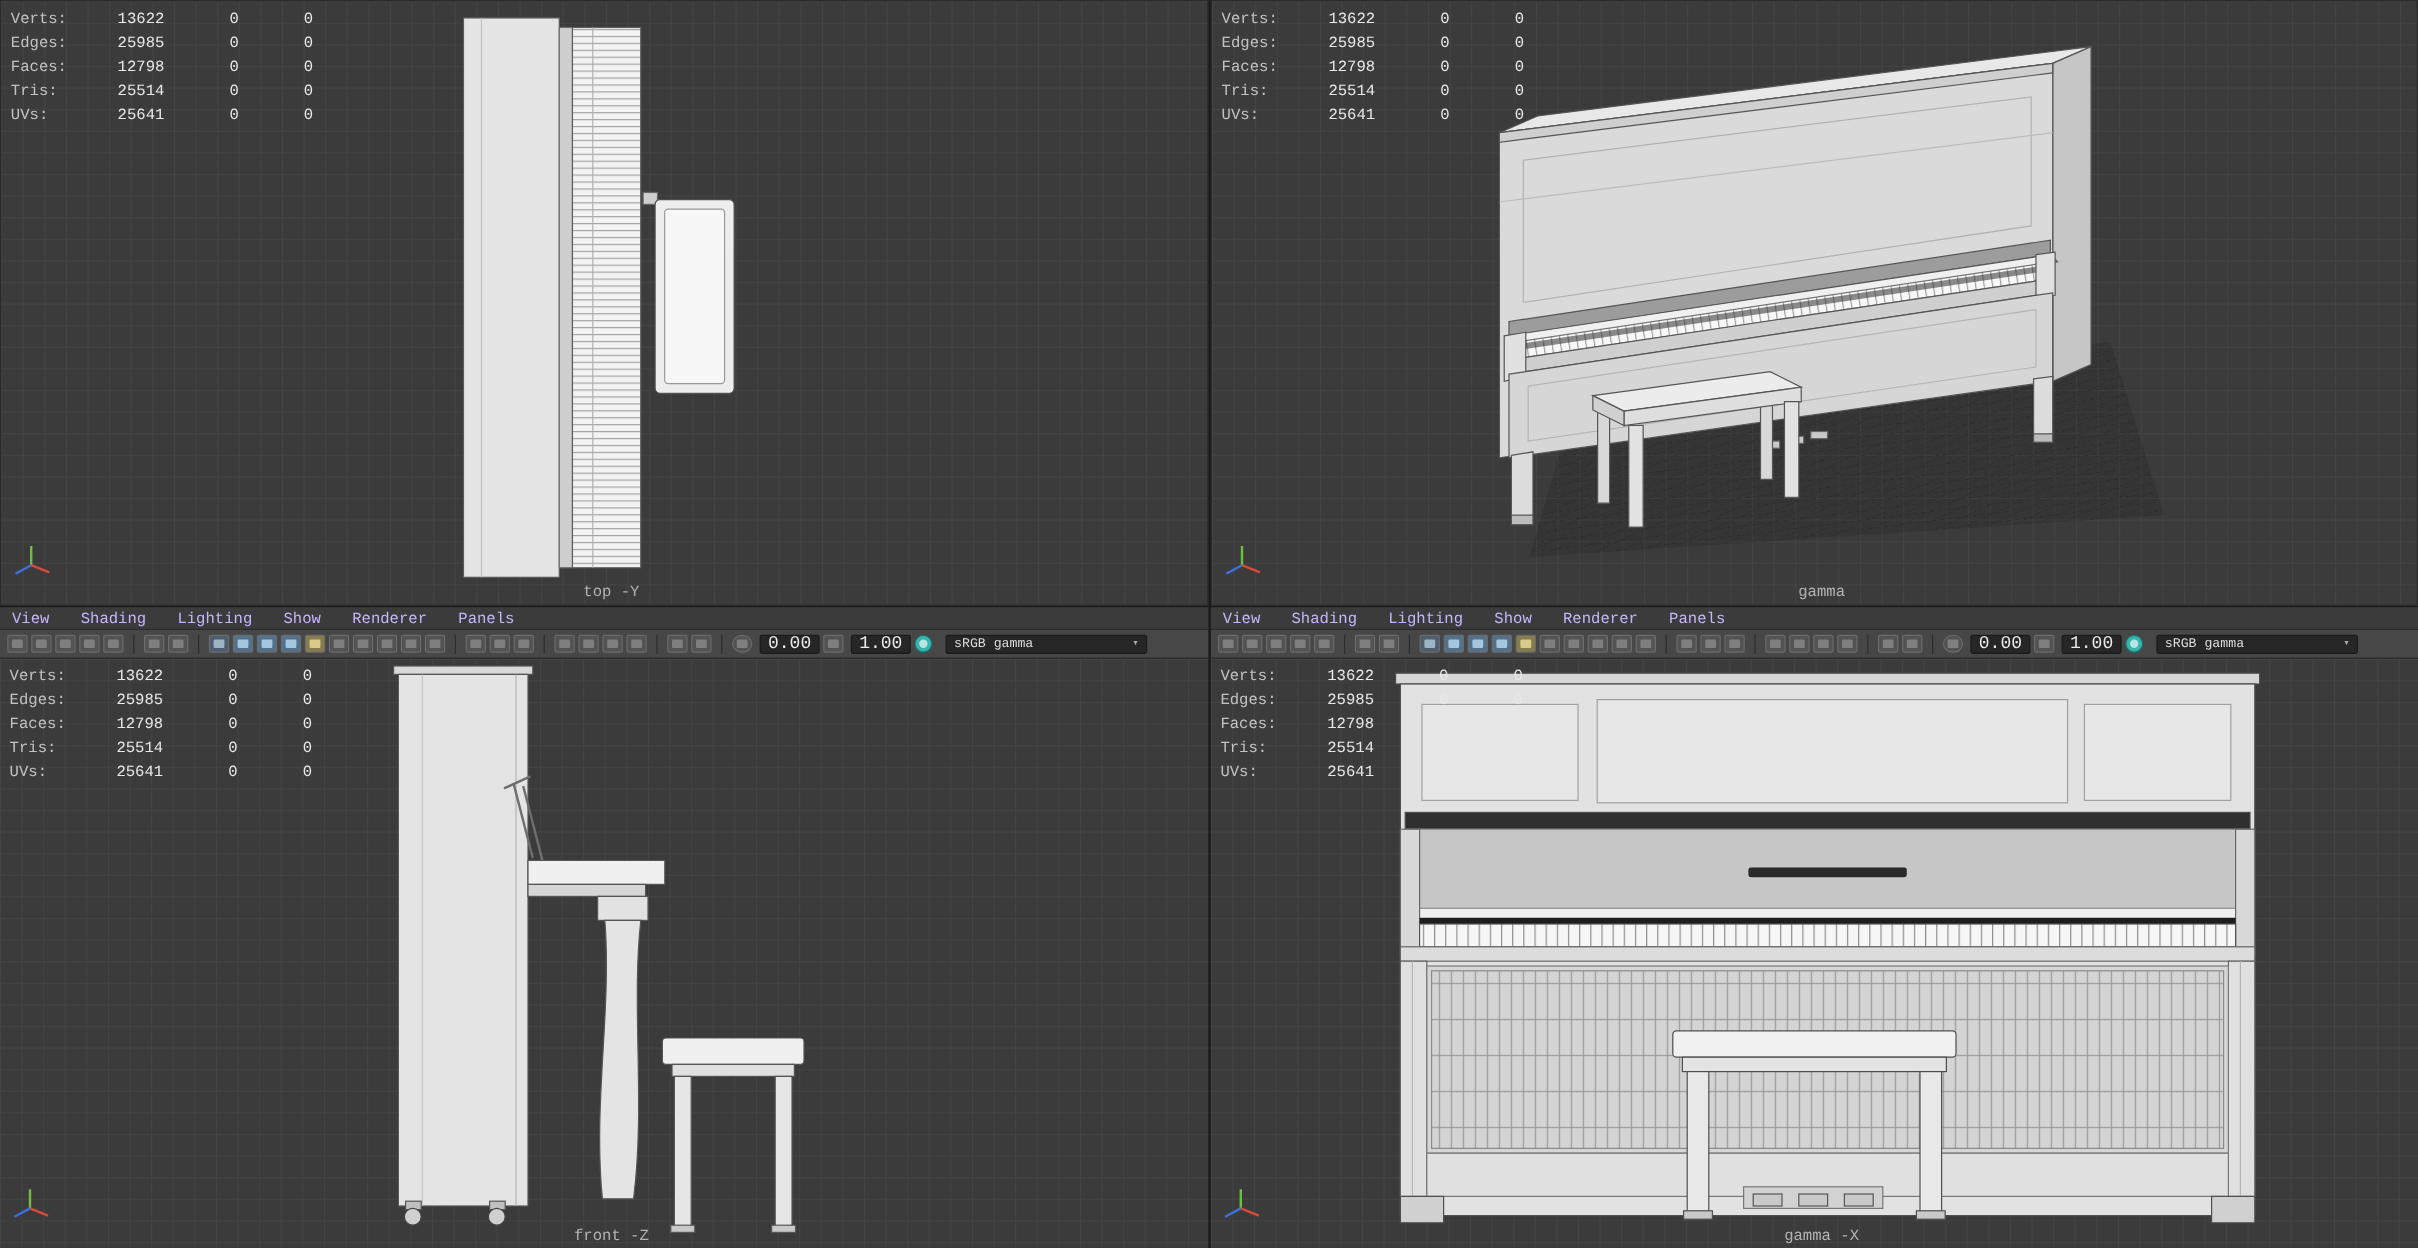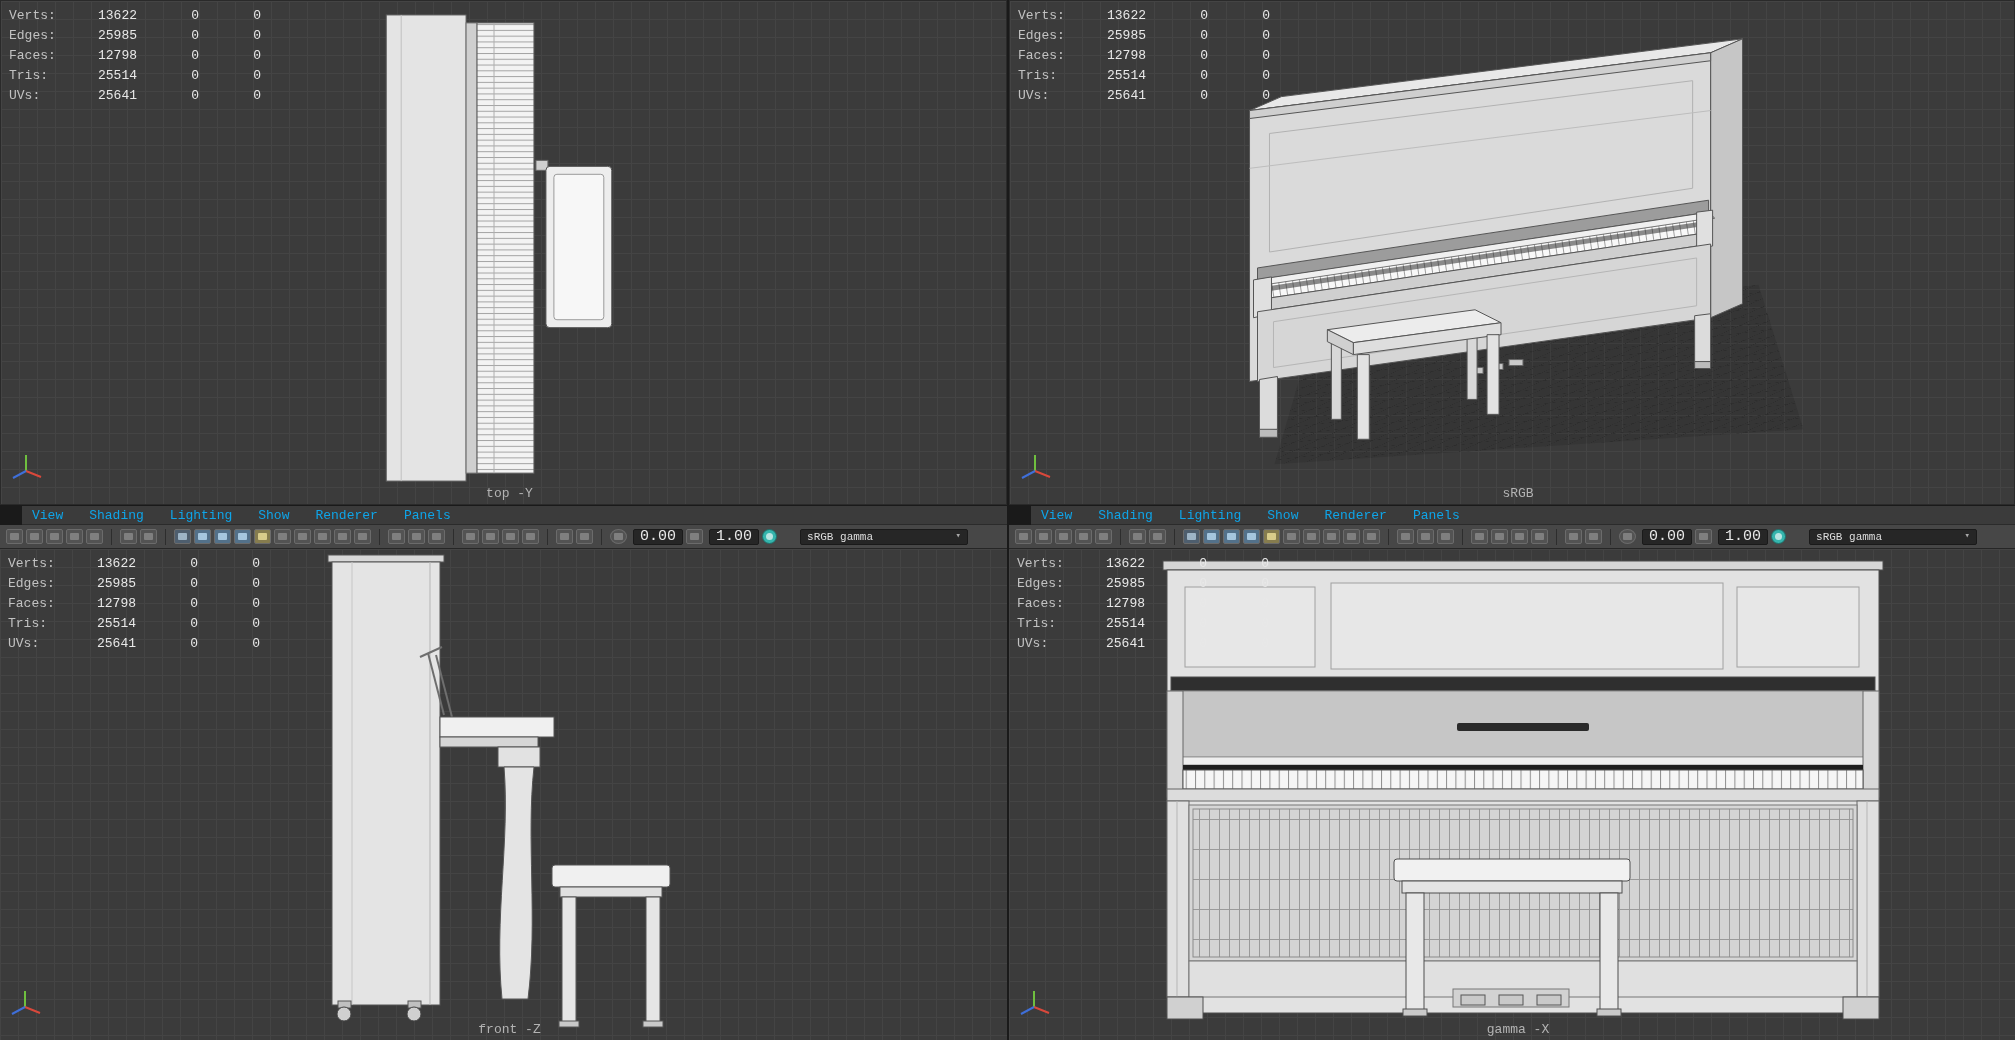--- a/index.html
+++ b/index.html
@@ -32,21 +32,21 @@
     border:1px solid #2a2a2a;
   }
   #vp-top-left{left:0;top:0;width:1007px;height:505px;}
   #vp-top-right{left:1009px;top:0;width:1006px;height:505px;}
   .panel{position:absolute;}
   #panel-bottom-left{left:0;top:506px;width:1007px;height:534px;}
   #panel-bottom-right{left:1009px;top:506px;width:1006px;height:534px;}
   .menubar{
     display:flex;align-items:center;gap:26px;height:19px;padding:0 10px;
     background:var(--menubar-background);border-bottom:1px solid #2b2b2b;
-    font-size:13px;color:#0ea5e9;white-space:nowrap;margin-left:22px;
+    font-size:13px;color:#c4b5fd;white-space:nowrap;
   }
   .menu-item{cursor:default;}
   .toolbar{
     display:flex;align-items:center;gap:3px;height:24px;padding:0 6px;
     background:var(--toolbar-background);border-bottom:1px solid #262626;
     white-space:nowrap;overflow:hidden;
   }
   .tb-icon{
     display:inline-block;width:17px;height:15px;flex:0 0 auto;
     background:#535353;border:1px solid #6b6b6b;border-radius:2px;
@@ -62,21 +62,21 @@
   .tb-sep{width:1px;height:16px;background:#2d2d2d;margin:0 5px;flex:0 0 auto;}
   .tb-field{
     min-width:48px;height:16px;background:var(--field-background);
     border:1px solid #1a1a1a;border-radius:2px;color:#e9e9e9;
     font-size:15px;line-height:14px;padding:0 6px;margin-left:3px;flex:0 0 auto;
   }
   .tb-select{
     display:flex;justify-content:space-between;align-items:center;
     width:168px;height:16px;background:var(--field-background);
     border:1px solid #1a1a1a;border-radius:2px;color:#dedede;
-    font-size:11px;padding:0 6px;margin-left:20px;flex:0 0 auto;
+    font-size:11px;padding:0 6px;margin-left:8px;flex:0 0 auto;
   }
   .caret{font-size:9px;color:#a8a8a8;line-height:1;}
   .vp-content{position:relative;width:100%;height:491px;overflow:hidden;
     background-color:var(--viewport-background);
     background-image:
       linear-gradient(var(--grid-line) 1px, transparent 1px),
       linear-gradient(90deg, var(--grid-line) 1px, transparent 1px);
     background-size:18px 18px;
   }
   .model-svg{position:absolute;left:0;top:0;width:100%;height:100%;display:block;}
@@ -242,21 +242,21 @@
           <span class="hud-val">0</span>
         </div>
       </div>
     <svg class="gizmo" viewBox="0 0 36 36">
       <g>
         <line class="axis-y" x1="17" y1="21" x2="17" y2="5"></line>
         <line class="axis-x" x1="17" y1="21" x2="32" y2="27"></line>
         <line class="axis-z" x1="17" y1="21" x2="4" y2="28"></line>
       </g>
     </svg>
-    <div class="vp-label">sRGB</div>
+    <div class="vp-label">gamma</div>
   </div>
 
   <div class="panel" id="panel-bottom-left">
     <div class="menubar">
         <span class="menu-item">View</span>
         <span class="menu-item">Shading</span>
         <span class="menu-item">Lighting</span>
         <span class="menu-item">Show</span>
         <span class="menu-item">Renderer</span>
         <span class="menu-item">Panels</span>

